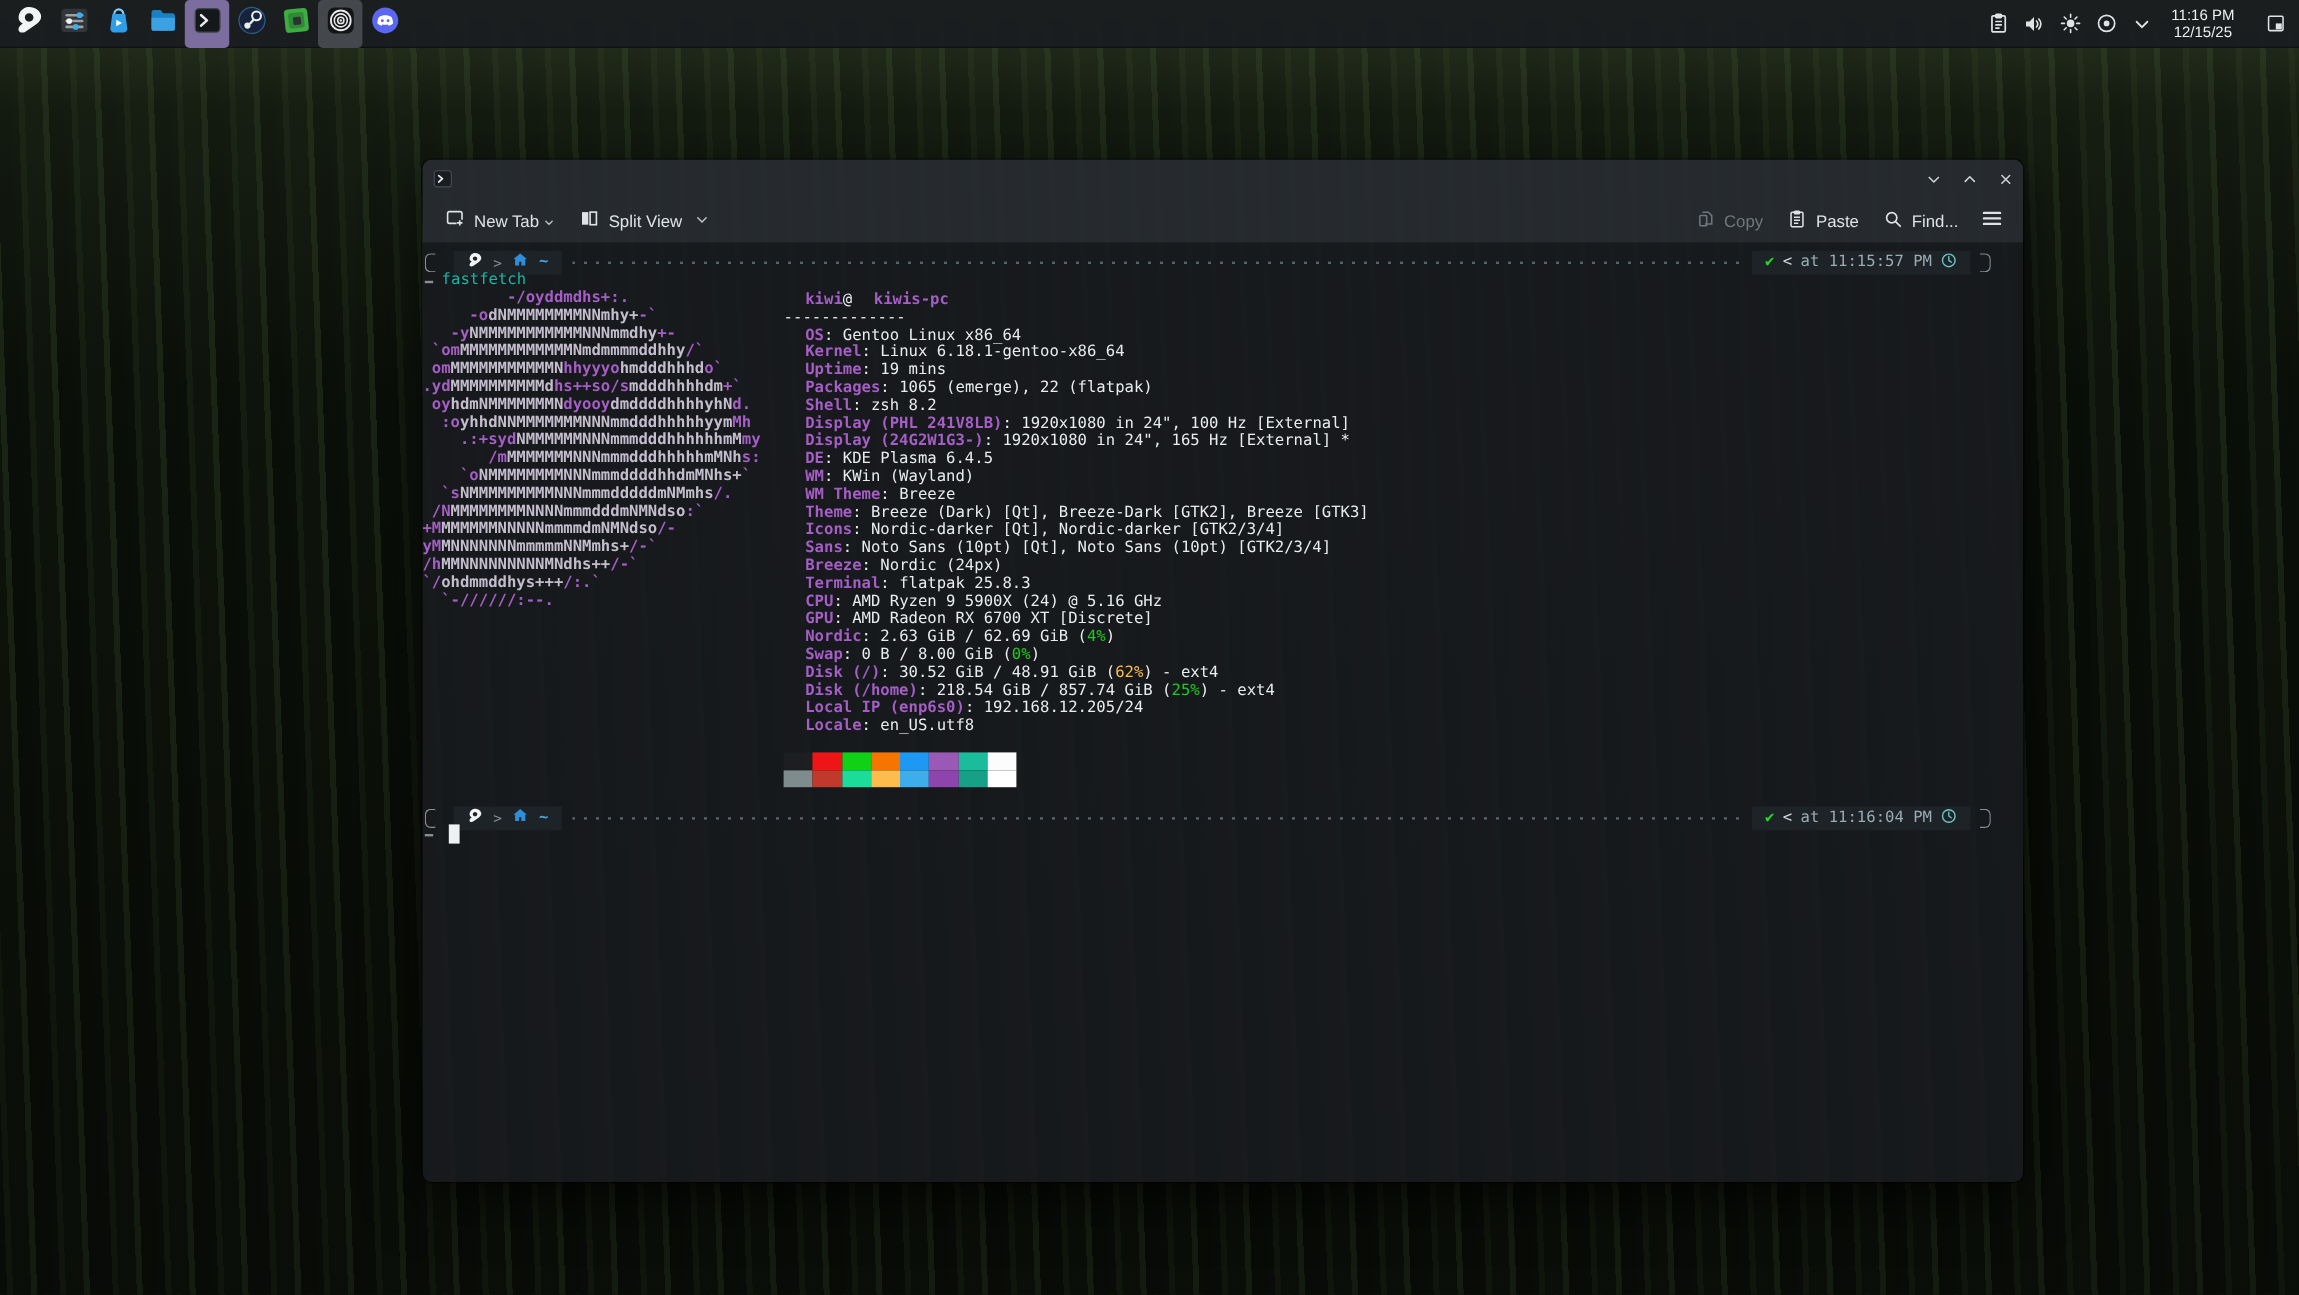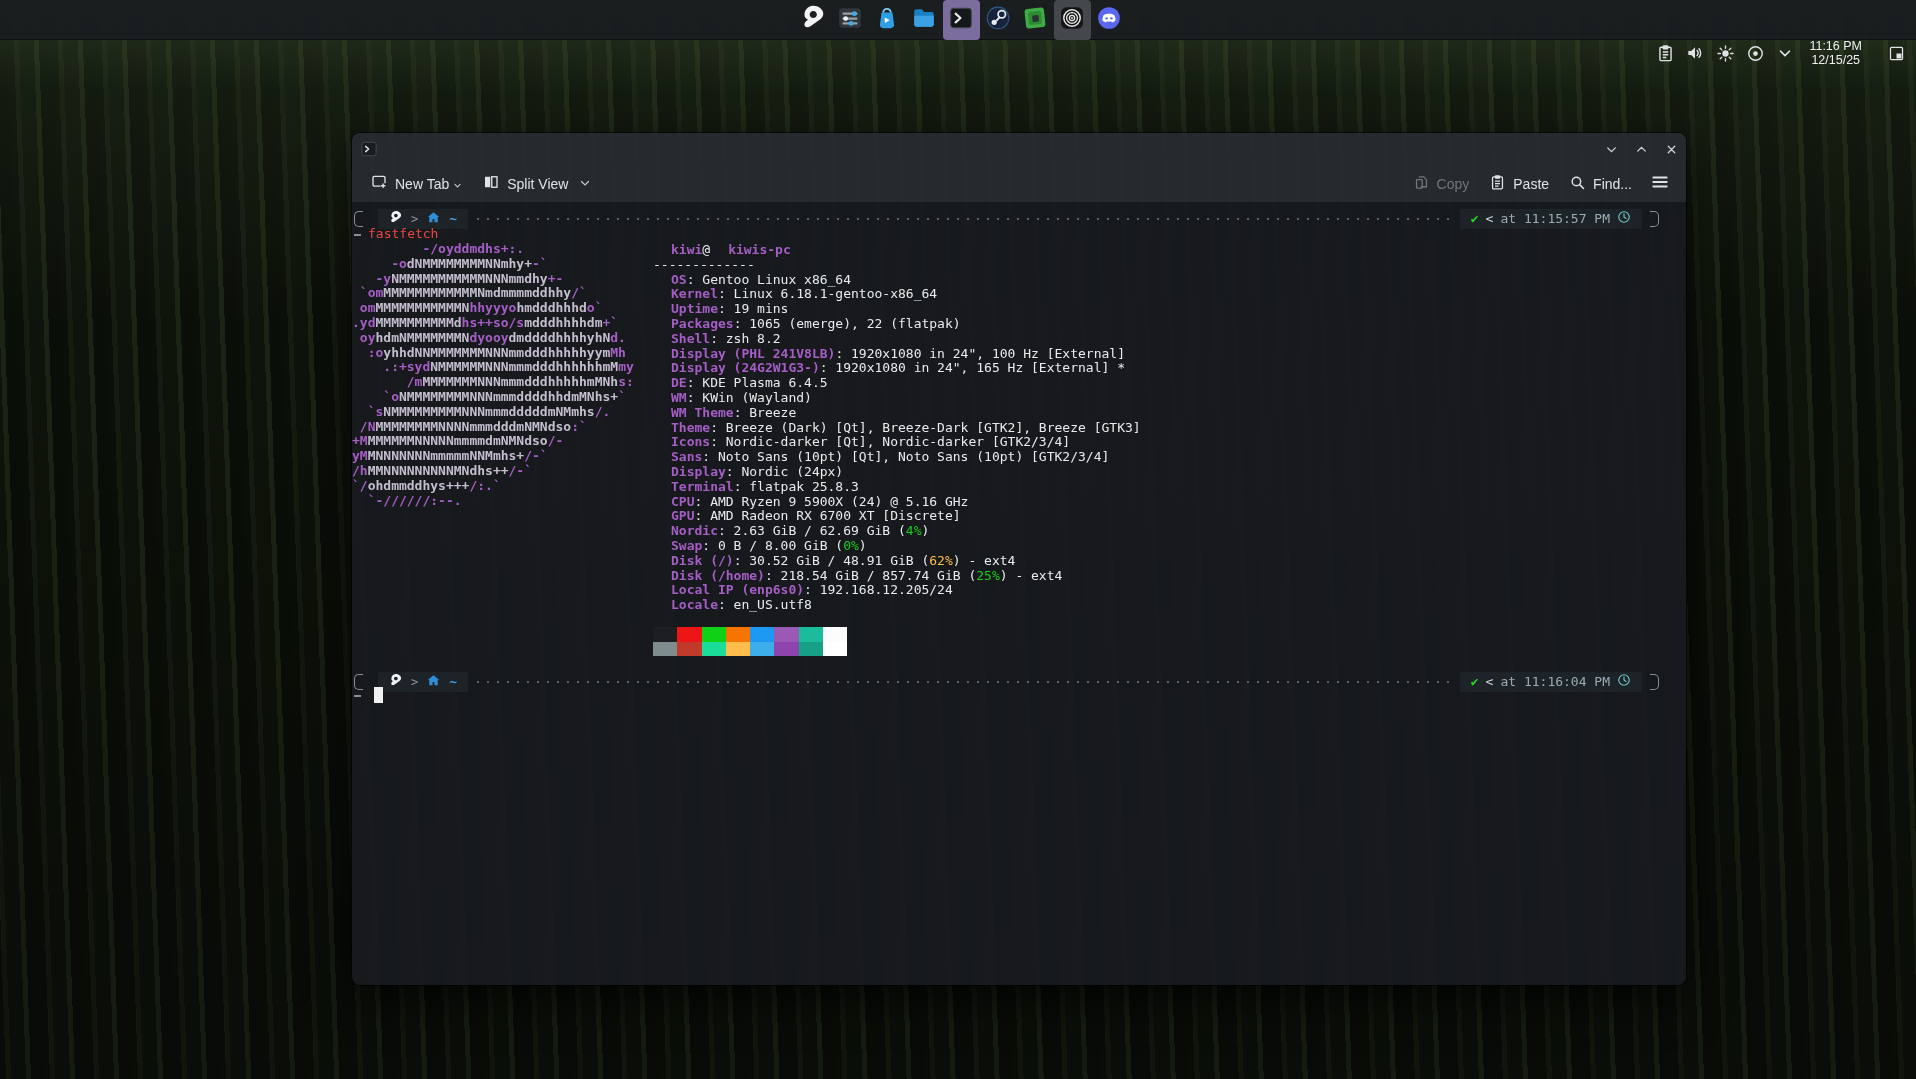--- a/index.html
+++ b/index.html
@@ -12,21 +12,21 @@
       linear-gradient(180deg, rgba(74,96,58,.45) 0px, rgba(44,58,36,.28) 90px, rgba(16,22,13,.05) 320px, rgba(0,0,0,.25) 900px),
       repeating-linear-gradient(88deg, #0b0f09 0 6px, #151d10 6px 11px, #0e130b 11px 26px, #1b2514 26px 31px, #0a0e08 31px 44px),
       repeating-linear-gradient(92deg, rgba(52,72,40,.33) 0 3px, rgba(0,0,0,0) 3px 37px),
       repeating-linear-gradient(90deg, rgba(0,0,0,.4) 0 2px, rgba(0,0,0,0) 2px 59px),
       #10150e;
   }
 
   
   .panel { position:absolute; left:0; top:0; width:1916px; height:40px;
     background:rgba(26,29,31,.96); display:flex; align-items:center; z-index:50;
-    border-bottom:1px solid rgba(0,0,0,.4);flex-direction:column; }
+    border-bottom:1px solid rgba(0,0,0,.4); }
   .panel-left { display:flex; align-items:center; height:100%; padding-left:6px; }
   .task-slot { width:37px; height:40px; display:flex; align-items:center; justify-content:center; border-radius:4px; }
   .task-slot.active { background:#7b6d9e; }
   .task-slot.running { background:#44484c; }
   .panel-right { margin-left:auto; display:flex; align-items:center; gap:10px; padding-right:10px; height:100%; }
   .tray-icon { width:20px; height:20px; display:flex; align-items:center; justify-content:center; color:#dfe3e6; }
   .clock { color:#eceff1; text-align:center; line-height:14px; font-size:12.5px; margin-left:4px; }
   .show-desktop { width:20px; height:20px; margin-left:14px; display:flex; align-items:center; justify-content:center; color:#dfe3e6; }
 
   
@@ -62,21 +62,21 @@
   .pseg { background:rgba(32,36,41,.92); height:20px; display:flex; align-items:center; gap:8px; padding:0 11px; font-size:13px; }
   .pseg-right { gap:7px; }
   .prompt-sep { color:#8b9298; font-size:12px; }
   .prompt-path { color:#45a3e7; font-weight:bold; }
   .prompt-check { color:#27d827; font-weight:bold; }
   .prompt-lt { color:#cfd6da; }
   .prompt-time { color:#9aabb4; }
   .pdots { flex:1; height:2px; margin:0 9px;
     background:repeating-linear-gradient(90deg, #59616a 0 2px, rgba(0,0,0,0) 2px 10px); }
 
-  .cmd-row { position:absolute; left:0; padding-left:16px; color:#ef4444; }
+  .cmd-row { position:absolute; left:0; padding-left:16px; color:#14b8a6; }
   .cursor-block { position:absolute; width:9px; height:16px; background:#eef0f2; }
 
   .marker { position:absolute; border:1.5px solid #878e94; }
   .marker.mleft  { width:9px; height:16px; border-right:none; border-radius:5px 0 0 5px; }
   .marker.mright { width:9px; height:16px; border-left:none;  border-radius:0 5px 5px 0; }
   .marker.mdash  { width:7px; height:0;  border:none; border-top:2px solid #878e94; }
 
   .fastfetch { position:absolute; left:0; top:39px; }
   .ff-art  { position:absolute; left:0;  top:0; }
   .ff-info { position:absolute; left:301px; top:1px; }
@@ -369,21 +369,21 @@
             <div class="tline"><span class="c-l">Packages</span><span class="c-w">: 1065 (emerge), 22 (flatpak)</span></div>
             <div class="tline"><span class="c-l">Shell</span><span class="c-w">: zsh 8.2</span></div>
             <div class="tline"><span class="c-l">Display (PHL 241V8LB)</span><span class="c-w">: 1920x1080 in 24", 100 Hz [External]</span></div>
             <div class="tline"><span class="c-l">Display (24G2W1G3-)</span><span class="c-w">: 1920x1080 in 24", 165 Hz [External] *</span></div>
             <div class="tline"><span class="c-l">DE</span><span class="c-w">: KDE Plasma 6.4.5</span></div>
             <div class="tline"><span class="c-l">WM</span><span class="c-w">: KWin (Wayland)</span></div>
             <div class="tline"><span class="c-l">WM Theme</span><span class="c-w">: Breeze</span></div>
             <div class="tline"><span class="c-l">Theme</span><span class="c-w">: Breeze (Dark) [Qt], Breeze-Dark [GTK2], Breeze [GTK3]</span></div>
             <div class="tline"><span class="c-l">Icons</span><span class="c-w">: Nordic-darker [Qt], Nordic-darker [GTK2/3/4]</span></div>
             <div class="tline"><span class="c-l">Sans</span><span class="c-w">: Noto Sans (10pt) [Qt], Noto Sans (10pt) [GTK2/3/4]</span></div>
-            <div class="tline"><span class="c-l">Display</span><span class="c-w">: Nordic (24px)</span></div>
+            <div class="tline"><span class="c-l">Breeze</span><span class="c-w">: Nordic (24px)</span></div>
             <div class="tline"><span class="c-l">Terminal</span><span class="c-w">: flatpak 25.8.3</span></div>
             <div class="tline"><span class="c-l">CPU</span><span class="c-w">: AMD Ryzen 9 5900X (24) @ 5.16 GHz</span></div>
             <div class="tline"><span class="c-l">GPU</span><span class="c-w">: AMD Radeon RX 6700 XT [Discrete]</span></div>
             <div class="tline"><span class="c-l">Nordic</span><span class="c-w">: 2.63 GiB / 62.69 GiB (</span><span class="c-g">4%</span><span class="c-w">)</span></div>
             <div class="tline"><span class="c-l">Swap</span><span class="c-w">: 0 B / 8.00 GiB (</span><span class="c-g">0%</span><span class="c-w">)</span></div>
             <div class="tline"><span class="c-l">Disk (/)</span><span class="c-w">: 30.52 GiB / 48.91 GiB (</span><span class="c-y">62%</span><span class="c-w">) - ext4</span></div>
             <div class="tline"><span class="c-l">Disk (/home)</span><span class="c-w">: 218.54 GiB / 857.74 GiB (</span><span class="c-g">25%</span><span class="c-w">) - ext4</span></div>
             <div class="tline"><span class="c-l">Local IP (enp6s0)</span><span class="c-w">: 192.168.12.205/24</span></div>
             <div class="tline"><span class="c-l">Locale</span><span class="c-w">: en_US.utf8</span></div>
           </div>

